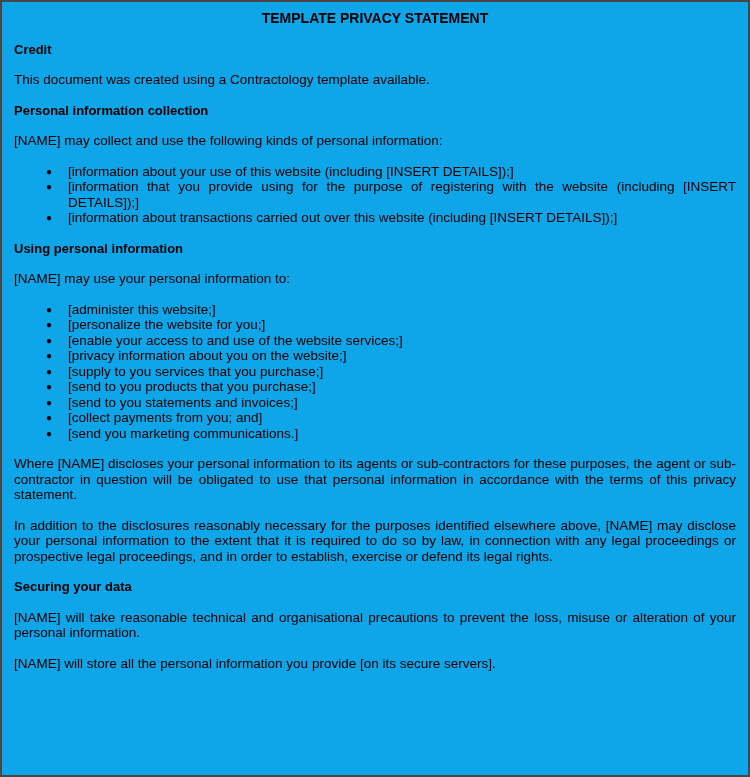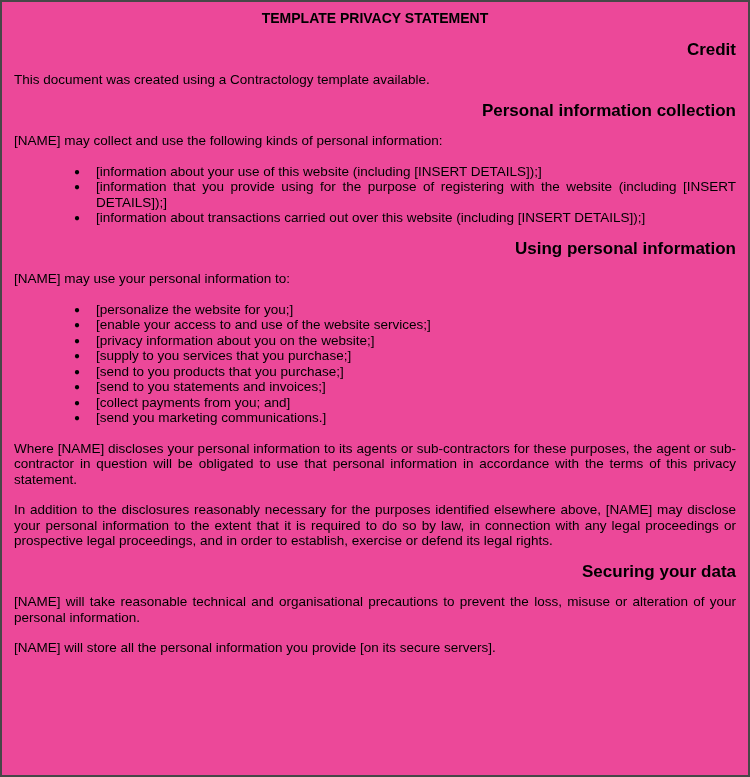--- a/index.html
+++ b/index.html
@@ -2,21 +2,21 @@
 <html><head>
 <meta charset="utf-8">
 <style>
   * { box-sizing: border-box; }
   html, body { margin: 0; padding: 0; background: #ffffff; }
   body { width: 750px; height: 777px; overflow: hidden; }
 
   .page {
     width: 750px;
     height: 777px;
-    background: #ec4899;
+    background: #0ea5e9;
     border: 2px solid #474747;
     padding: 7px 12px 16px 12px;
     font-family: "Liberation Sans", "DejaVu Sans", sans-serif;
     font-size: 13.5px;
     line-height: 15.5px;
     color: #000000;
     overflow: hidden;
   }
 
   .doc-title {
@@ -26,35 +26,34 @@
     text-align: center;
   }
 
   .para {
     margin: 15px 0 0 0;
     text-align: justify;
   }
 
   .heading {
     margin: 15px 0 0 0;
-    font-size: 17px;
+    font-size: 13px;
     font-weight: bold;
-    text-align: right;
+    text-align: left;
   }
 
   ul.bullets {
     list-style: none;
     margin: 15px 0 0 0;
     padding: 0 0 0 54px;
   }
 
   ul.bullets li {
     position: relative;
     text-align: justify;
-    margin-left: 28px;
   }
 
   ul.bullets li::before {
     content: "\25CF";
     position: absolute;
     left: -22px;
     top: 0;
     font-size: 10px;
   }
 </style>
@@ -75,20 +74,21 @@
   <ul class="bullets">
     <li>[information about your use of this website (including [INSERT DETAILS]);]</li>
     <li>[information that you provide using for the purpose of registering with the website (including [INSERT DETAILS]);]</li>
     <li>[information about transactions carried out over this website (including [INSERT DETAILS]);]</li>
   </ul>
 
   <h2 class="heading">Using personal information</h2>
   <p class="para">[NAME] may use your personal information to:</p>
 
   <ul class="bullets">
+    <li>[administer this website;]</li>
     <li>[personalize the website for you;]</li>
     <li>[enable your access to and use of the website services;]</li>
     <li>[privacy information about you on the website;]</li>
     <li>[supply to you services that you purchase;]</li>
     <li>[send to you products that you purchase;]</li>
     <li>[send to you statements and invoices;]</li>
     <li>[collect payments from you; and]</li>
     <li>[send you marketing communications.]</li>
   </ul>
 

